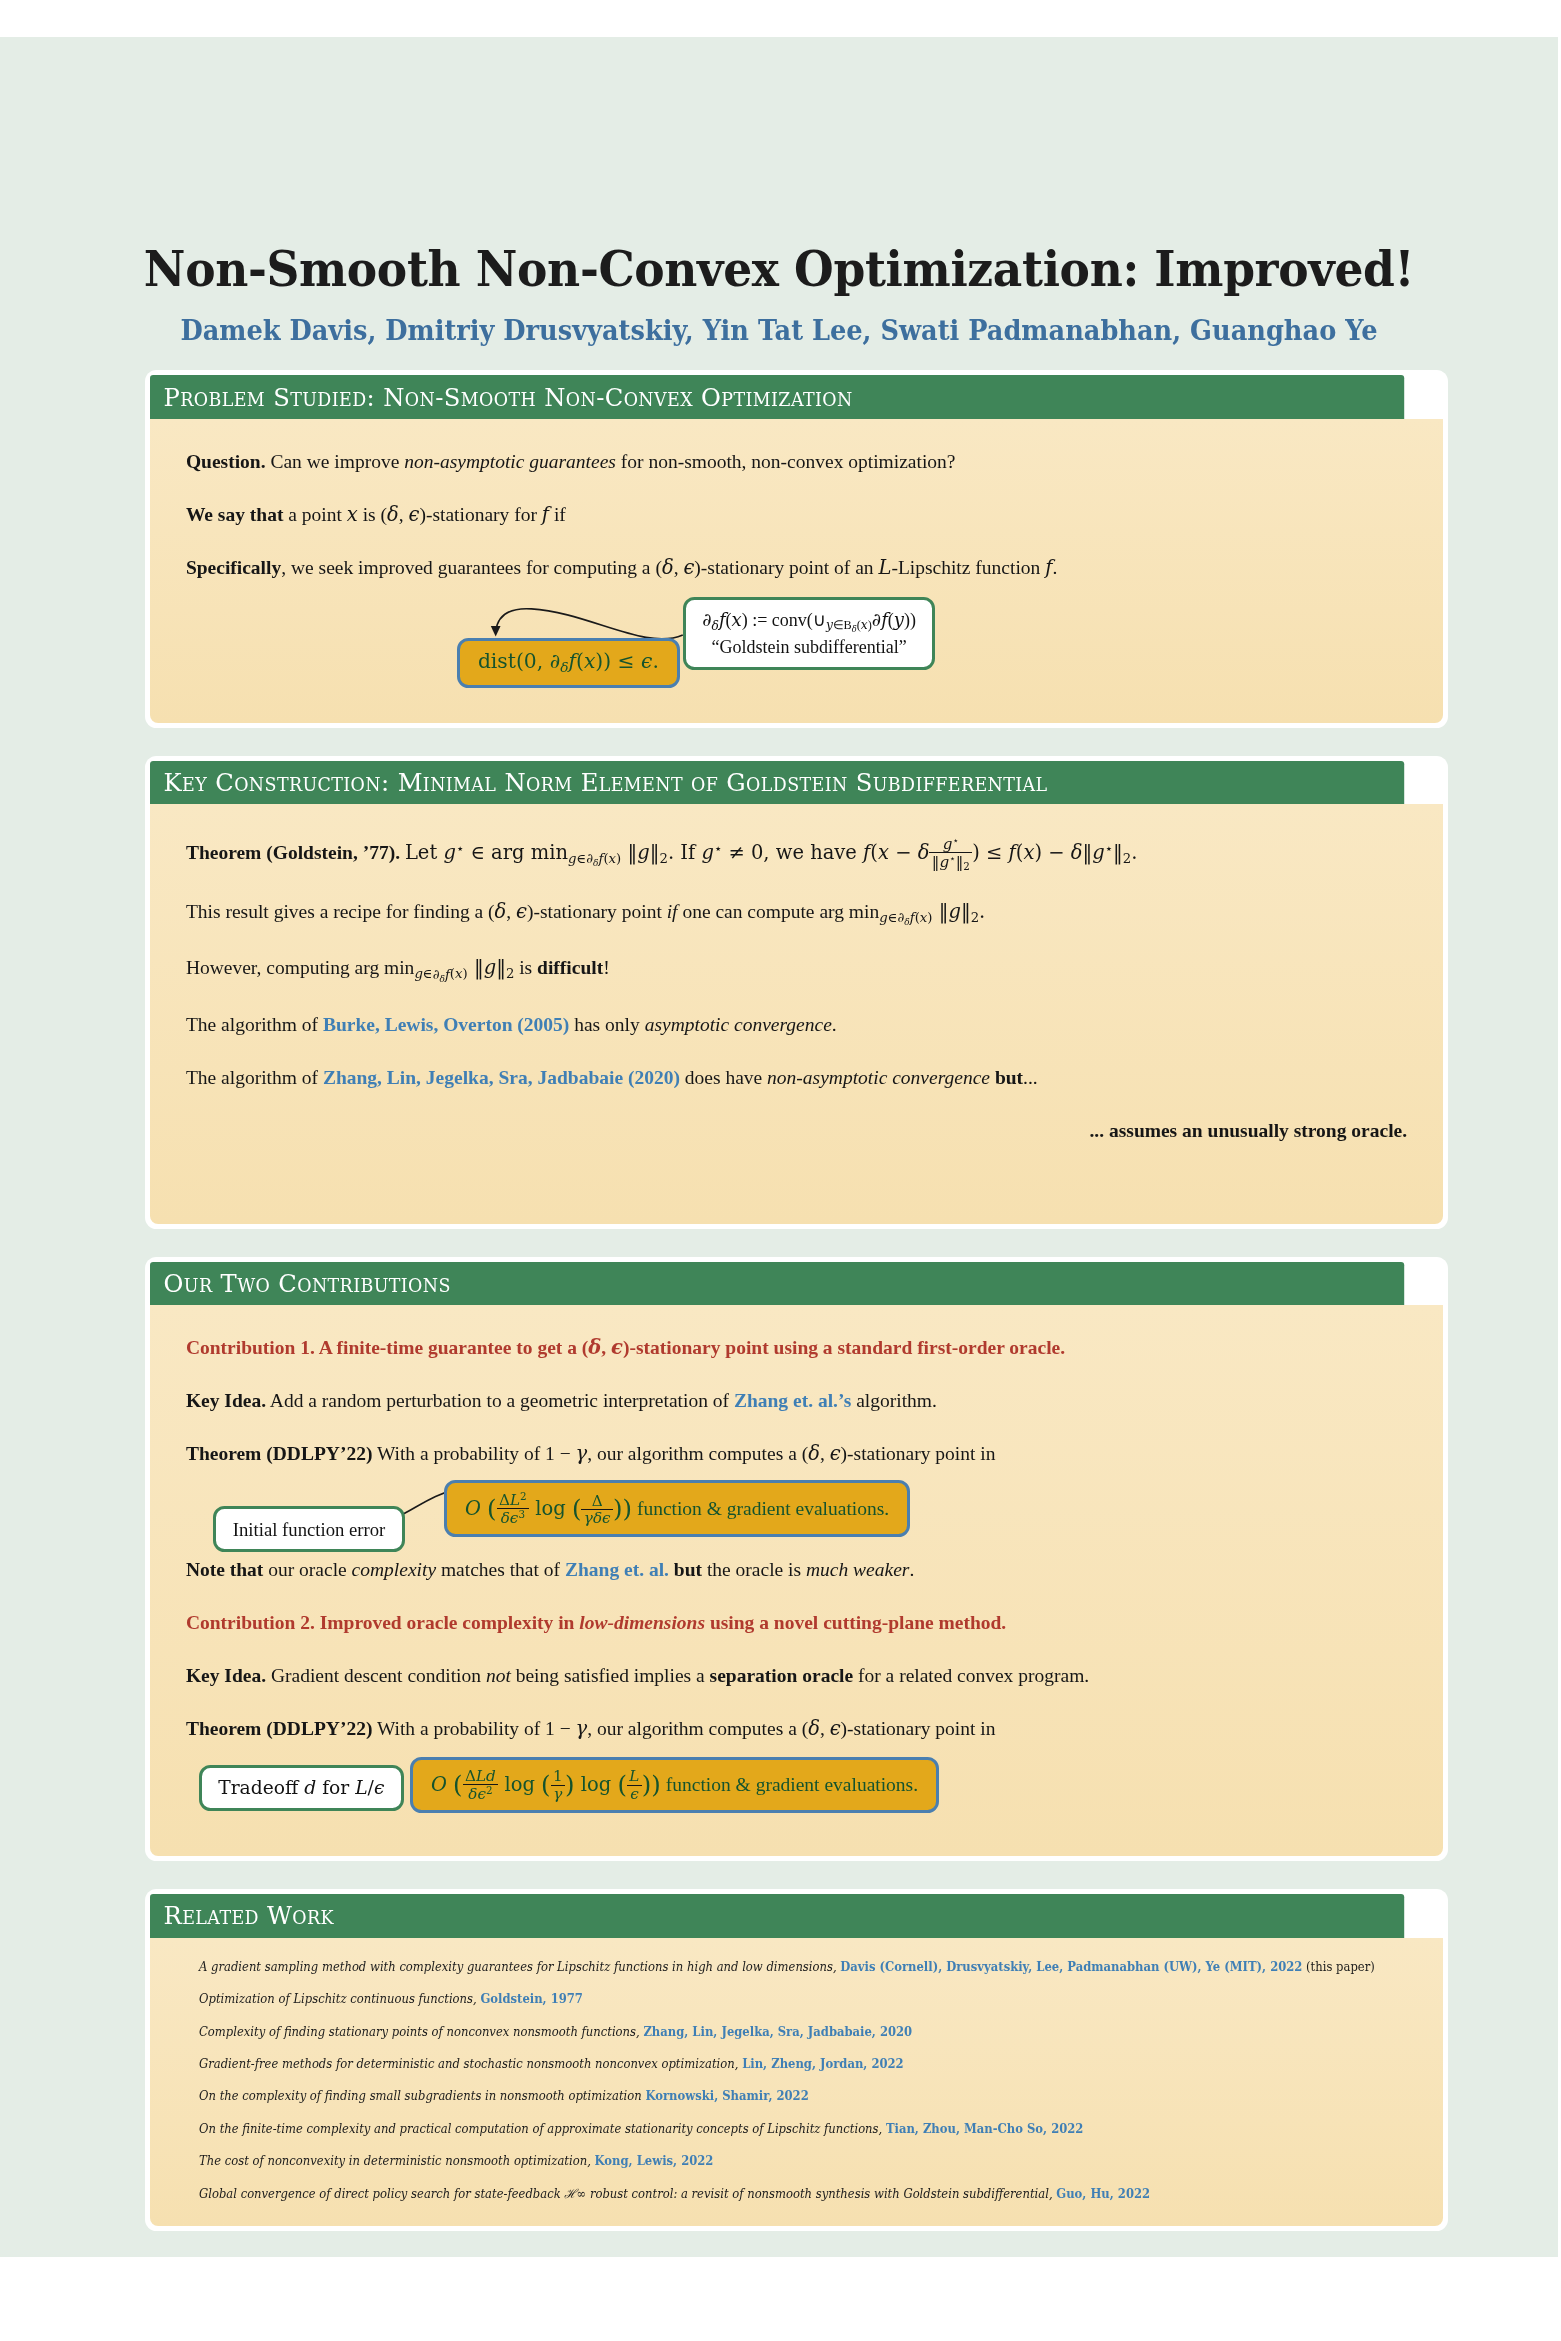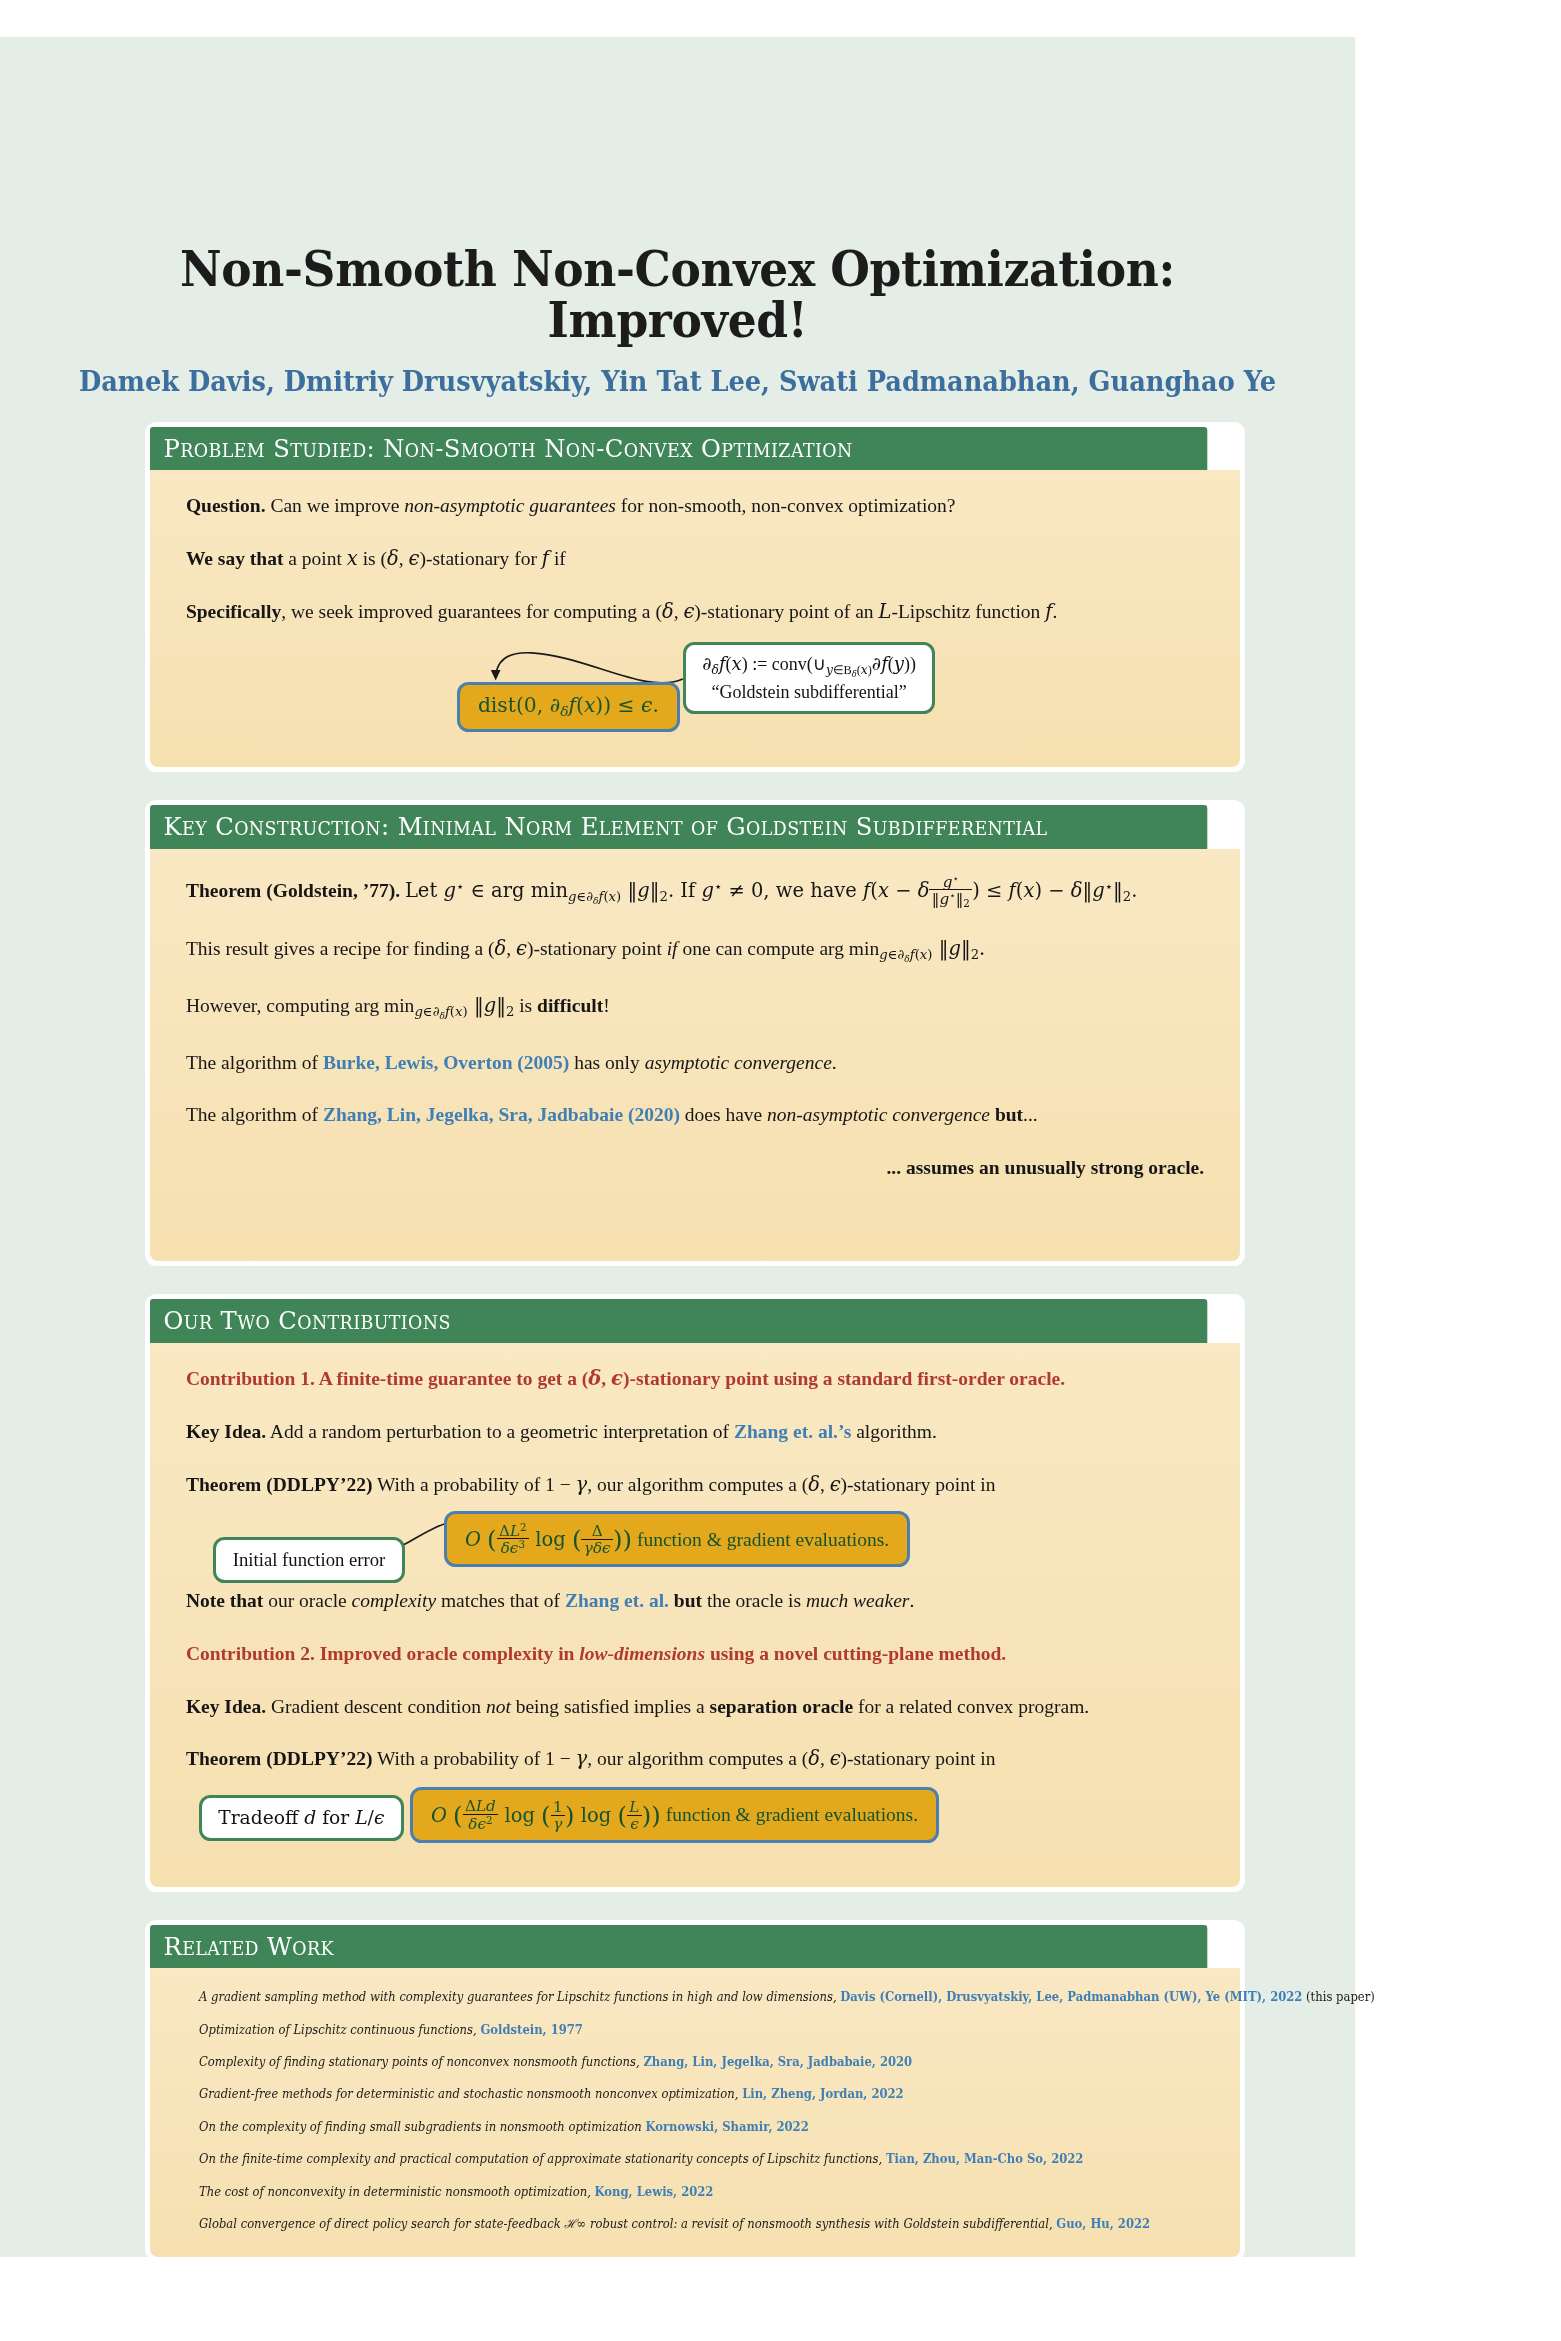--- a/index.html
+++ b/index.html
@@ -5,21 +5,21 @@
   html, body { margin:0; padding:0; }
   body {
     width:1561px; height:2342px;
     background:#ffffff;
     font-family:"Liberation Serif", serif;
     overflow:hidden;
   }
   #poster {
     position:absolute;
     left:0; top:37px;
-    width:1355px; height:2220px;
+    width:1558px; height:2220px;
     background:#e4ede6;
   }
 
   
   .title-wrap { text-align:center; padding-top:207px; }
   .poster-title {
     font-family:"DejaVu Serif", serif;
     font-weight:bold;
     font-size:49px;
     color:#1c1c1c;
@@ -57,21 +57,21 @@
     border-radius:3.3px 3.3px 0 0;
     transform:scaleX(0.97);
     transform-origin:left center;
     white-space:nowrap;
     overflow:hidden;
   }
   .sec-body {
     background:#f7e3b8;
     background:linear-gradient(#f9e8c3,#f6e0b0);
     border-radius:0 0 8.1px 8.1px;
-    padding:24px 36px 28px 36px;
+    padding:31px 36px 28px 36px;
     color:#161616;
     font-size:19.5px;
     line-height:1.28;
   }
   .line { margin:0 0 28px 0; position:relative; }
   .line:last-child { margin-bottom:0; }
   b, .b { font-weight:bold; }
   i, .i { font-style:italic; }
   .cite { color:#3f7fb5; font-weight:bold; }
   .mathit { font-family:"DejaVu Serif", serif; font-style:italic; }

